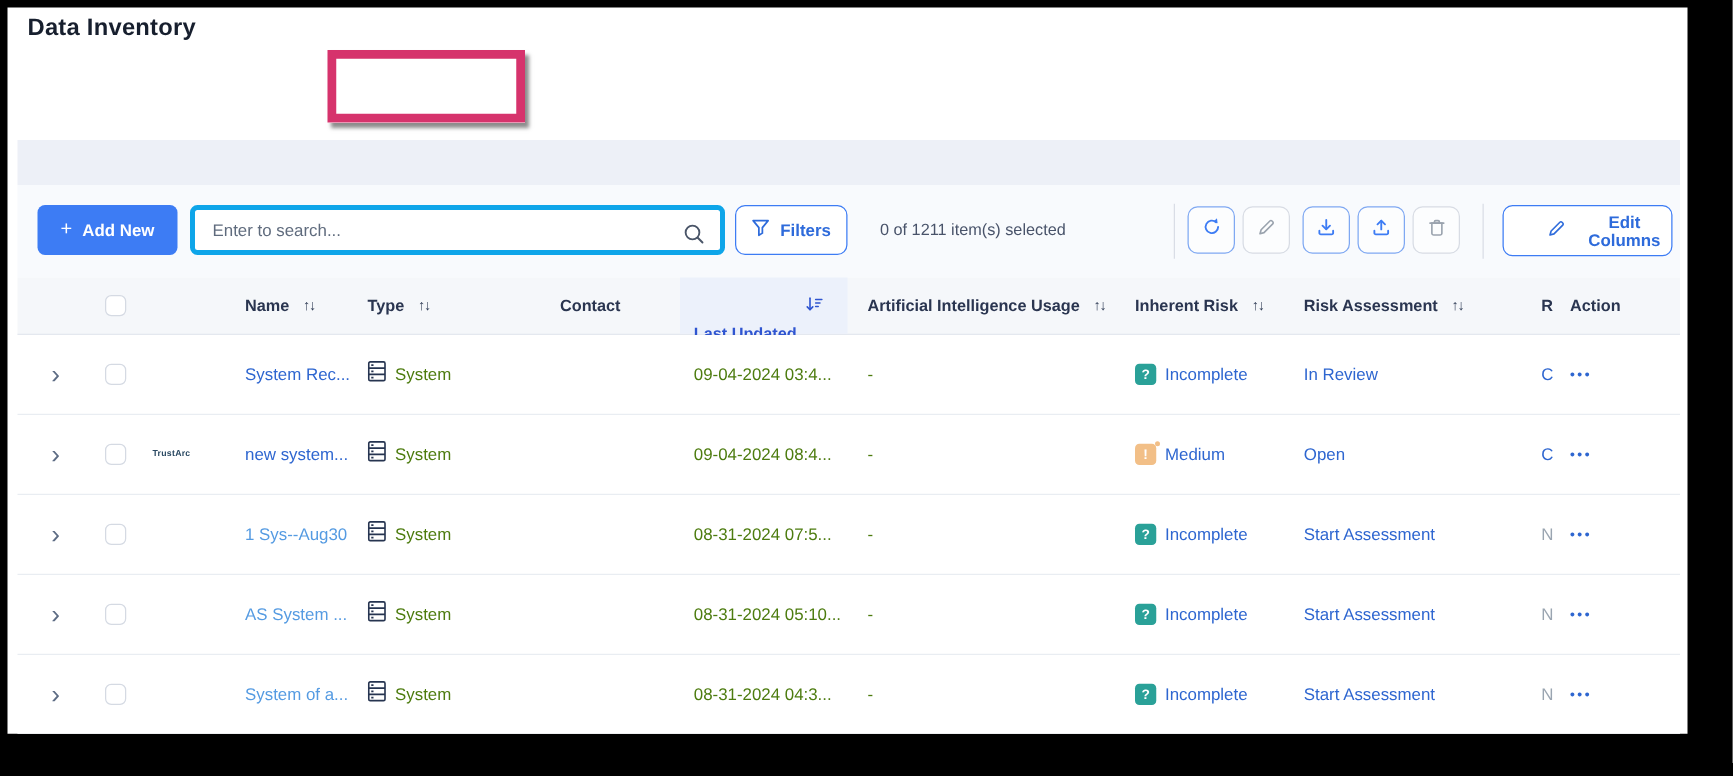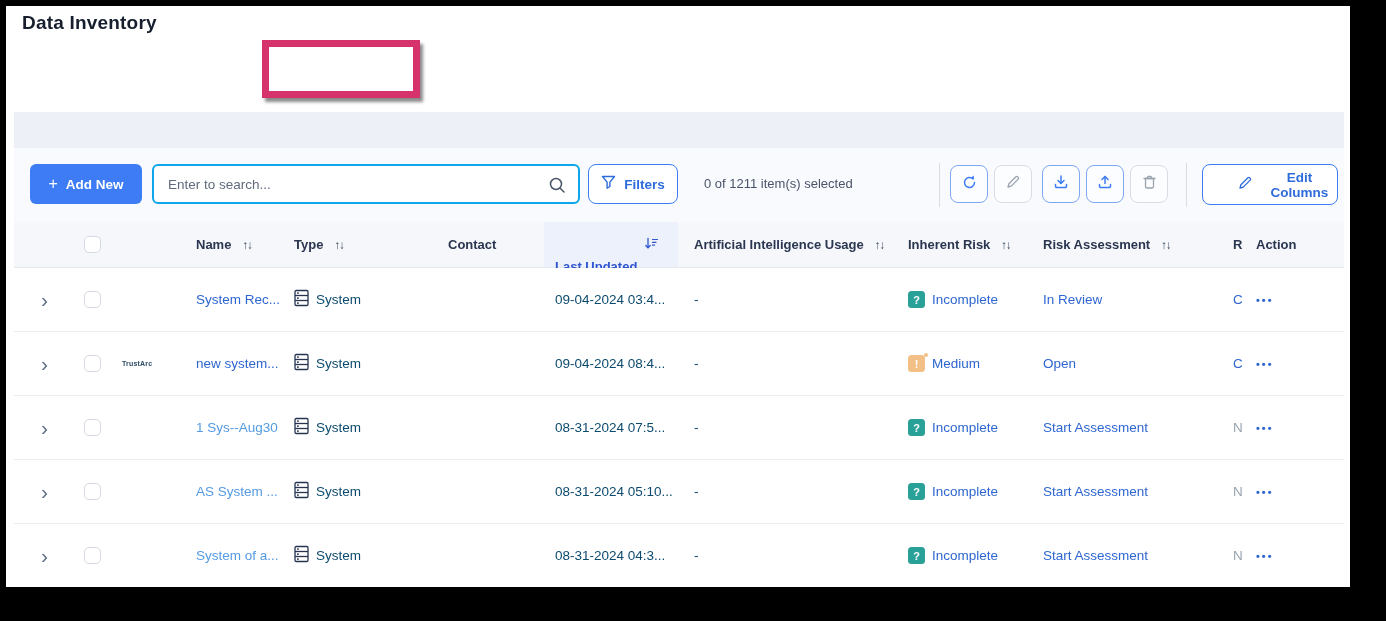--- a/index.html
+++ b/index.html
@@ -18,21 +18,21 @@
   .band { position:absolute; left:8px; right:6px; top:106px; height:36px; background:#edf0f7; }
 
   
   .toolbar { position:absolute; left:8px; right:6px; top:142px; height:74px; background:#f8fafd; }
   .btn { display:flex; align-items:center; justify-content:center; gap:8px; border-radius:6px;
     font-family:"Liberation Sans",sans-serif; font-size:13.5px; cursor:pointer; }
   .btn-primary { position:absolute; left:16px; top:16px; width:112px; height:40px; background:#3d7cf4;
     border:none; color:#fff; font-weight:600; }
   .plus-glyph { font-size:16px; font-weight:400; line-height:1; }
   .search-wrap { position:absolute; left:138px; top:16px; width:428px; height:40px; background:#fff;
-    border:2px solid #0ea5e9; border-radius:6px; }
+    border:4px solid #0ea5e9; border-radius:6px; }
   .search-wrap input { position:absolute; left:0; top:0; width:100%; height:100%; border:none; outline:none;
     background:transparent; padding:0 40px 0 14px; font-size:13.5px; color:#2a3550; font-family:"Liberation Sans",sans-serif; }
   .search-wrap input::placeholder { color:#5f6b7d; opacity:1; }
   .search-ic { position:absolute; right:12px; top:10px; }
   .btn-outline { border:1.5px solid #3d7cf4; background:#fff; color:#2e6bdb; font-weight:600; border-radius:8px; }
   .filters-btn { position:absolute; left:574px; top:16px; width:90px; height:40px; }
   .sel-text { position:absolute; left:690px; top:28px; width:223px; text-align:left; font-size:13px; color:#49536a; }
   .vdiv { position:absolute; top:15px; height:44px; width:1px; background:#d9dde6; }
   .icon-btn { position:absolute; top:17px; width:38px; height:38px; border-radius:8px; background:#fcfdfe;
     display:flex; align-items:center; justify-content:center; cursor:pointer; }
@@ -51,21 +51,21 @@
   .updated-hl { position:absolute; left:530px; top:0; bottom:0; width:134px; background:#ecf1fb; }
   .sorted-label { color:#2f55d0;margin-top:44px; }
   .sort-pair { font-size:11.5px; font-weight:400; color:#323f58; letter-spacing:-1px; margin-left:4px; }
 
   .row { position:absolute; left:8px; right:6px; height:64px; background:#fff; border-bottom:1px solid #e9edf2; }
   .chev { font-size:21px; color:#5d6c84; line-height:1; cursor:pointer; font-weight:400; }
   .checkbox { width:17px; height:17px; border:1.4px solid #d5dae3; border-radius:5px; background:#fff; cursor:pointer; }
   .logo-text { font-size:7px; font-weight:700; color:#2b4a63; letter-spacing:.2px; }
   .link { font-size:13.5px; font-weight:500; color:#2e66d0; cursor:pointer; text-decoration:none; }
   .link.strong { color:#2e66d0; } .link.light { color:#559be2; }
-  .cell-text { font-size:13.5px; color:#0c4a6e; }
+  .cell-text { font-size:13.5px; color:#4d7c0f; }
   .badge { position:relative; width:17px; height:17px; border-radius:3.5px; color:#fff; font-size:11px; font-weight:700;
     display:flex; align-items:center; justify-content:center; flex:none; }
   .badge.incomplete { background:#2aa198; }
   .badge.medium { background:#f2bf87; }
   .badge.medium::after { content:''; position:absolute; top:-2px; right:-3px; width:4px; height:4px; border-radius:50%; background:#f2bf87; }
   .r-val { font-size:13.5px; font-weight:500; }
   .r-val.blue { color:#2e66d0; } .r-val.gray { color:#9aa5b1; }
   .ellipsis { font-size:11px; font-weight:700; color:#2e66d0; letter-spacing:2px; cursor:pointer; }
 </style>
 </head>

